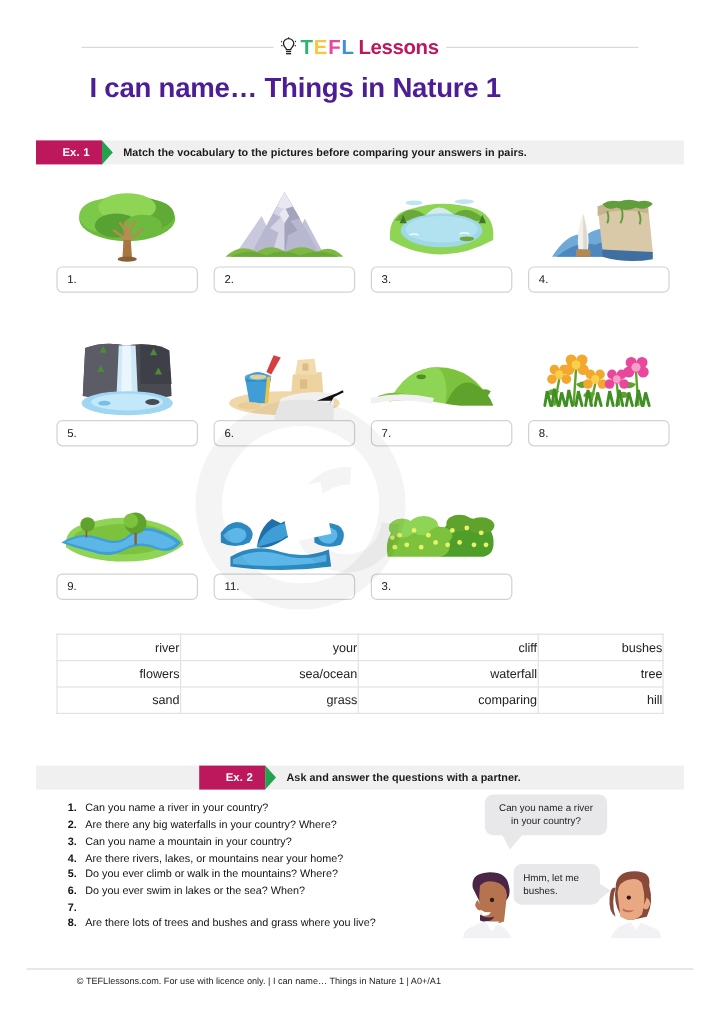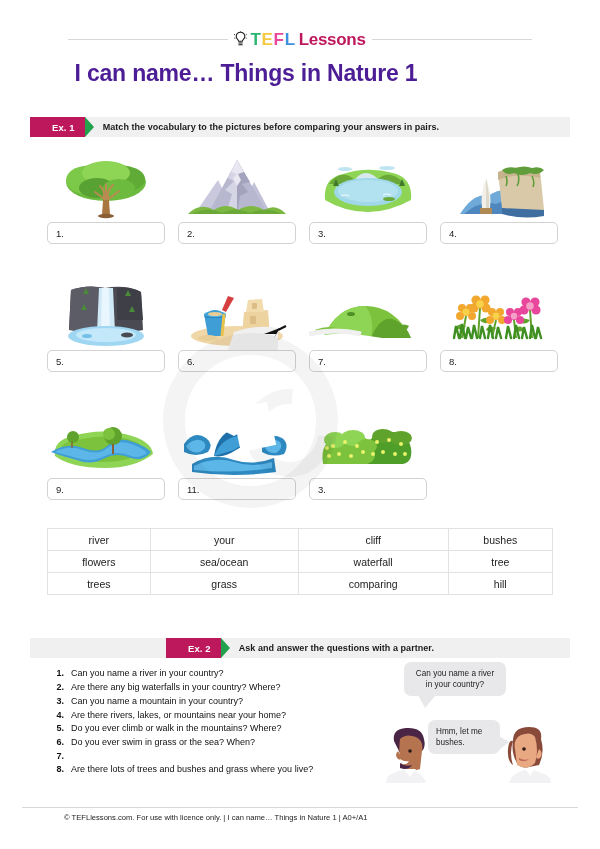--- a/index.html
+++ b/index.html
@@ -52,21 +52,21 @@
   .pic svg { display:block; width:118px; height:70px; }
   .abox {
     width:118px; height:22px; border:1px solid #d2d2d2; border-radius:5px;
     background:#fff; display:flex; align-items:center; padding-left:8px;
     font-size:9.5px; color:#222; font-weight:normal;
   }
 
   
   .vtable { position:absolute; left:47px; top:528px; width:506px; border-collapse:collapse; }
   .vtable td {
-    border:1px solid #e2e2e2; height:22px; text-align:center;
+    border:1px solid #e2e2e2; height:22px; text-align:right;
     font-size:10.5px; color:#222; font-family:"Liberation Sans", sans-serif;
   }
   .vtable tr:first-child td { border-top:1px solid #e2e2e2; }
 
   
   .qlist { position:absolute; left:46px; top:668px; width:330px; }
   .qrow { display:flex; margin-bottom:2.6px; }
   .qnum { width:18px; font-size:9px; font-weight:bold; color:#111; text-align:right; margin-right:7px; }
   .qtxt { font-size:9px; color:#111; line-height:1.25; }
 
@@ -405,21 +405,21 @@
       <td>cliff</td>
       <td>bushes</td>
     </tr>
     <tr>
       <td>flowers</td>
       <td>sea/ocean</td>
       <td>waterfall</td>
       <td>tree</td>
     </tr>
     <tr>
-      <td>trees</td>
+      <td>sand</td>
       <td>grass</td>
       <td>comparing</td>
       <td>hill</td>
     </tr>
   </tbody>
     </table>
 
   <div class="exbar" style="top:638px;justify-content:center;">
     <div class="extag">Ex. 2</div>
     <div class="extext">Ask and answer the questions with a partner.</div>
@@ -441,21 +441,21 @@
     <div class="qrow">
       <span class="qnum">4.</span>
       <span class="qtxt">Are there rivers, lakes, or mountains near your home?</span>
     </div>
     <div class="qrow">
       <span class="qnum">5.</span>
       <span class="qtxt">Do you ever climb or walk in the mountains? Where?</span>
     </div>
     <div class="qrow">
       <span class="qnum">6.</span>
-      <span class="qtxt">Do you ever swim in grass or the sea? When?</span>
+      <span class="qtxt">Do you ever swim in lakes or the sea? When?</span>
     </div>
     <div class="qrow">
       <span class="qnum">7.</span>
     </div>
     <div class="qrow">
       <span class="qnum">8.</span>
       <span class="qtxt">Are there lots of trees and bushes and grass where you live?</span>
     </div>
   </div>
 

